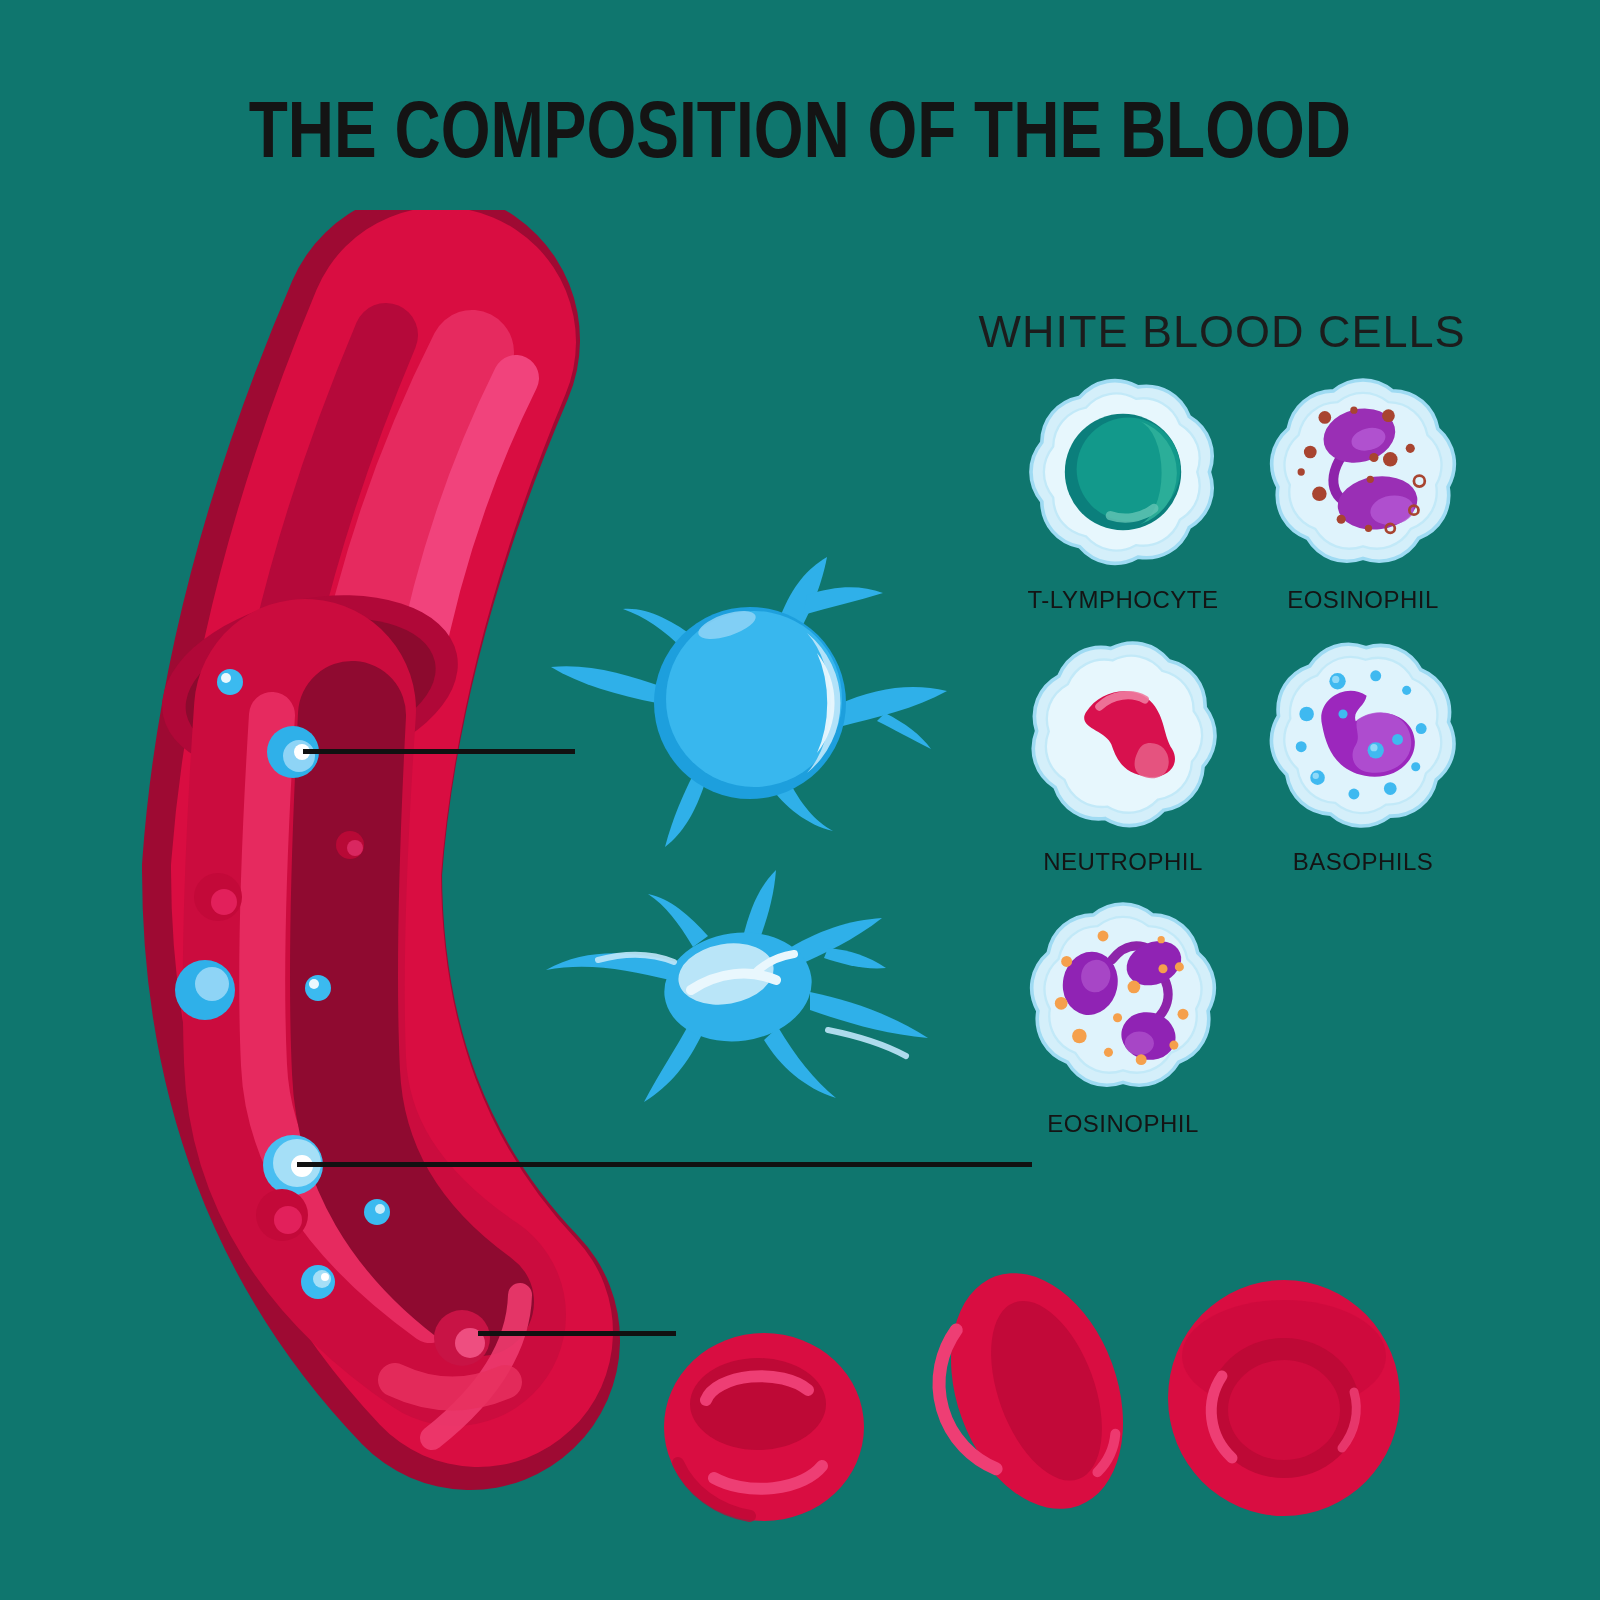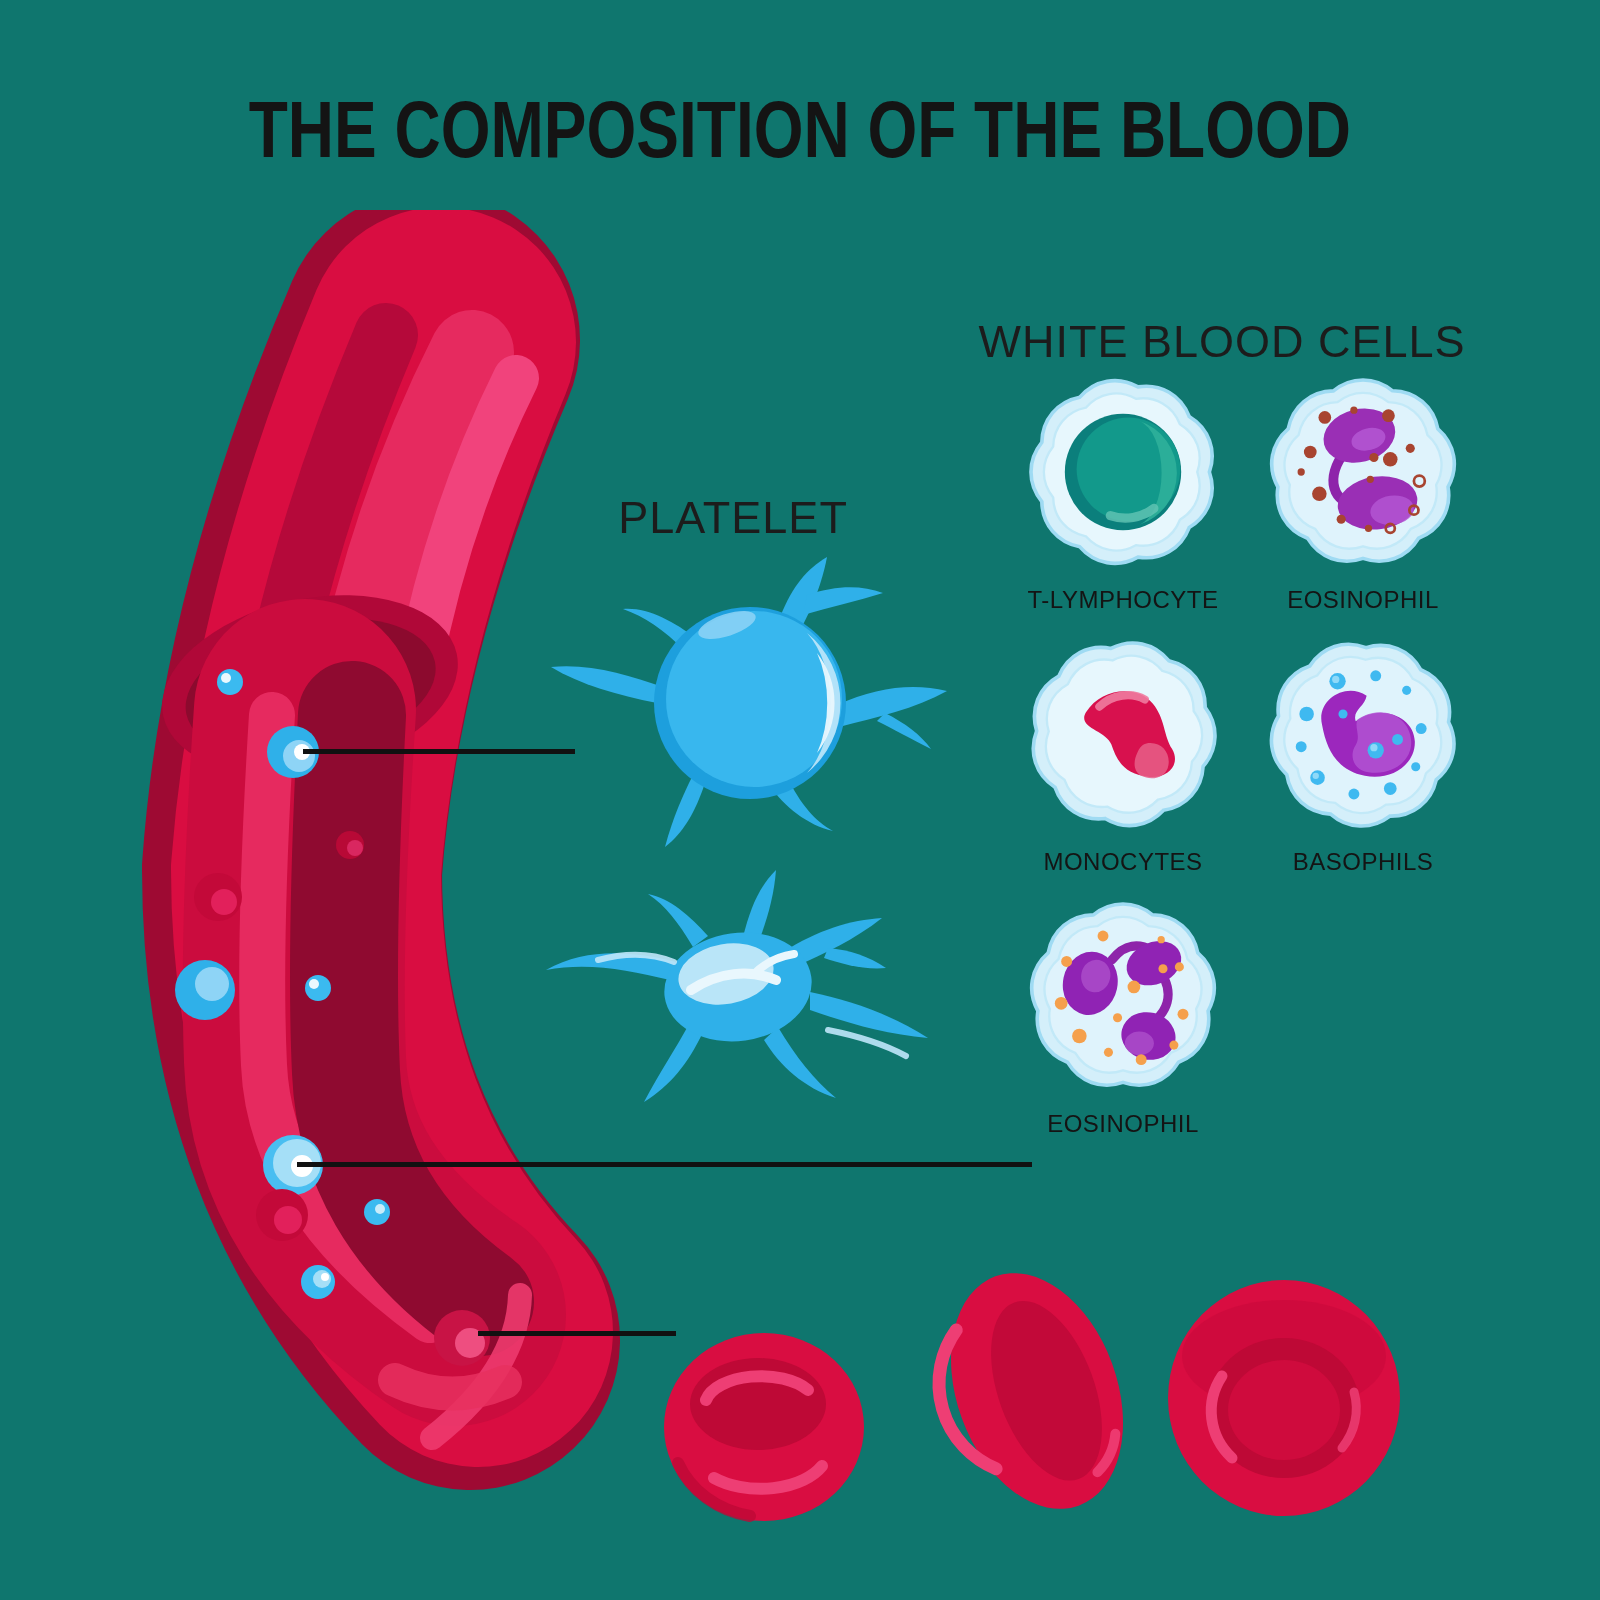--- a/index.html
+++ b/index.html
@@ -6,21 +6,21 @@
   .stage{position:relative;width:1600px;height:1600px;background:#0f766e;overflow:hidden;
          font-family:"Liberation Sans",sans-serif;color:#161616;}
 
   .title-wrap{position:absolute;top:84px;left:0;width:1600px;display:flex;justify-content:center;}
   .title{font-size:80px;font-weight:700;white-space:nowrap;letter-spacing:0px;
          transform:scaleX(0.80);transform-origin:center;color:#141414;}
 
   .h2{position:absolute;font-size:45px;font-weight:400;letter-spacing:1px;color:#1c1c1c;
       white-space:nowrap;transform:translateX(-50%);}
   .h2.platelet{left:733px;top:492px;}
-  .h2.wbc{left:1222px;top:316px;}
+  .h2.wbc{left:1222px;top:306px;}
   .h2.rbc{left:1021px;top:1218px;}
 
   .wbc-grid{position:absolute;left:1003px;top:372px;width:480px;
             display:grid;grid-template-columns:240px 240px;}
   .wbc-item{display:flex;flex-direction:column;align-items:center;height:262px;}
   .wbc-label{margin-top:14px;font-size:24px;letter-spacing:.5px;color:#141414;white-space:nowrap;}
 
   .connector{position:absolute;height:5px;background:#111;}
   .connector.l1{left:303px;top:749px;width:272px;}
   .connector.l2{left:297px;top:1162px;width:735px;}
@@ -89,21 +89,20 @@
         <circle cx="288" cy="1010" r="14" fill="#e2205b"></circle>
       <circle cx="462" cy="1128" r="28" fill="#c81345"></circle>
         <circle cx="470" cy="1133" r="15" fill="#ee4e80"></circle>
     </g>
   </svg>
 
   <div class="connector l1"></div>
   <div class="connector l2"></div>
   <div class="connector l3"></div>
 
-  <div class="h2 platelet">PLATELET</div>
 
   <svg class="abs" style="left:545px;top:555px" width="410" height="300" viewBox="0 0 410 300">
     <g fill="#2fb0e9">
       <path d="M235,62 C248,30 262,14 282,2 C276,34 262,64 250,84 Z"></path>
       <path d="M262,40 C292,30 316,30 338,38 C312,46 286,52 258,60 Z"></path>
       <path d="M292,150 C332,132 368,128 402,136 C370,154 332,162 294,172 Z"></path>
       <path d="M340,158 C360,168 376,180 386,194 C366,184 348,174 332,166 Z"></path>
       <path d="M242,222 C256,250 270,266 288,276 C262,270 240,252 224,230 Z"></path>
       <path d="M160,228 C150,258 138,278 120,292 C128,262 138,240 148,220 Z"></path>
       <path d="M112,148 C72,140 36,130 6,112 C44,108 84,120 118,132 Z"></path>
@@ -191,21 +190,21 @@
     </div>
 
     <div class="wbc-item">
       <svg width="200" height="200" viewBox="-110 -110 220 220">
         <use href="#blob" transform="rotate(-18)" fill="#d4effa" stroke="#9fdbf3" stroke-width="4"></use>
         <use href="#blob" transform="rotate(-18) scale(0.86)" fill="#e7f7fd" stroke="#c2e9f8" stroke-width="3"></use>
         <path d="M-38,-28 C-18,-54 22,-52 36,-30 C48,-12 44,6 52,22 C60,40 44,54 24,50 C-4,44 -10,28 -14,10 C-18,-6 -50,-12 -38,-28 Z" fill="#d8114e" transform="rotate(-6)"></path>
         <path d="M30,10 C44,10 52,22 50,34 C48,48 32,52 20,46 C10,40 12,28 16,20 C20,12 24,10 30,10 Z" fill="#e85f88" opacity=".85"></path>
         <path d="M-26,-30 C-12,-44 10,-46 24,-38" fill="none" stroke="#f07ba0" stroke-width="9" stroke-linecap="round" opacity=".9"></path>
       </svg>
-      <div class="wbc-label">MONOCYTES</div>
+      <div class="wbc-label">NEUTROPHIL</div>
     </div>
 
     <div class="wbc-item">
       <svg width="200" height="200" viewBox="-110 -110 220 220">
         <use href="#blob" transform="rotate(32)" fill="#d4effa" stroke="#9fdbf3" stroke-width="4"></use>
         <use href="#blob" transform="rotate(32) scale(0.86)" fill="#dff3fc" stroke="#c2e9f8" stroke-width="3"></use>
         <path d="M-45,-10 C-52,-38 -18,-58 4,-42 C2,-30 -12,-26 -8,-14 C18,-34 56,-20 57,8 C58,34 30,52 2,46 C-28,40 -40,18 -45,-10 Z" fill="#9c27bd"></path>
         <path d="M-6,-16 C20,-34 52,-20 53,8 C54,30 32,46 6,42 C-10,40 -16,24 -8,12 C-2,2 -10,-8 -6,-16 Z" fill="#b459d6" opacity=".75"></path>
         <g fill="#3fb9f0">
           <circle cx="-62" cy="-22" r="8"></circle>

